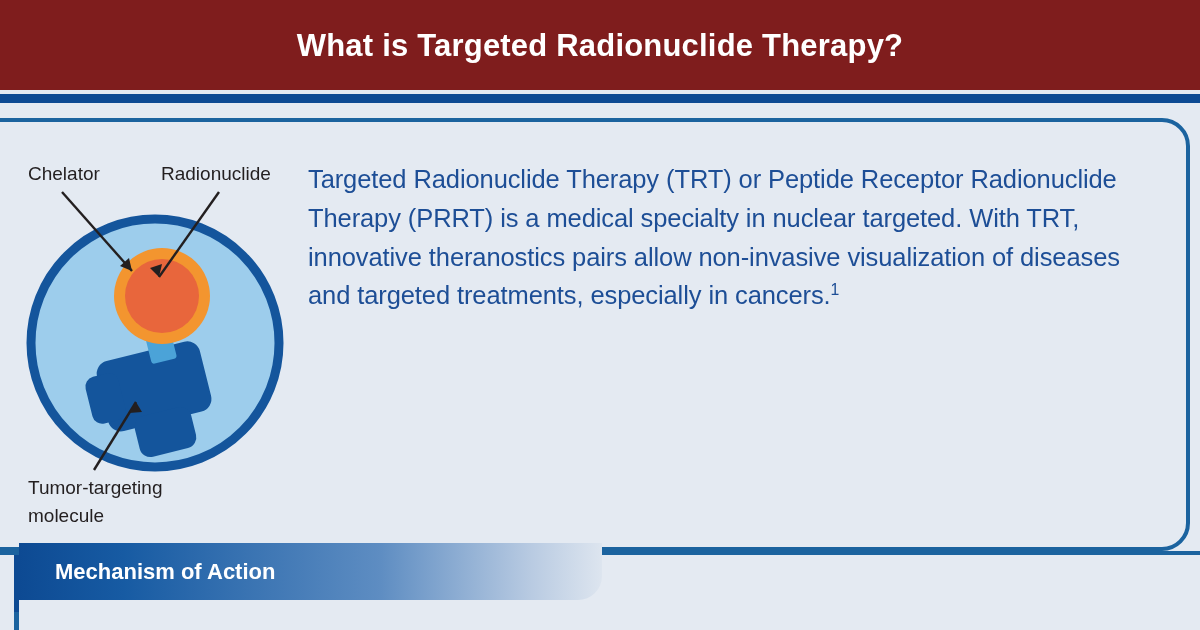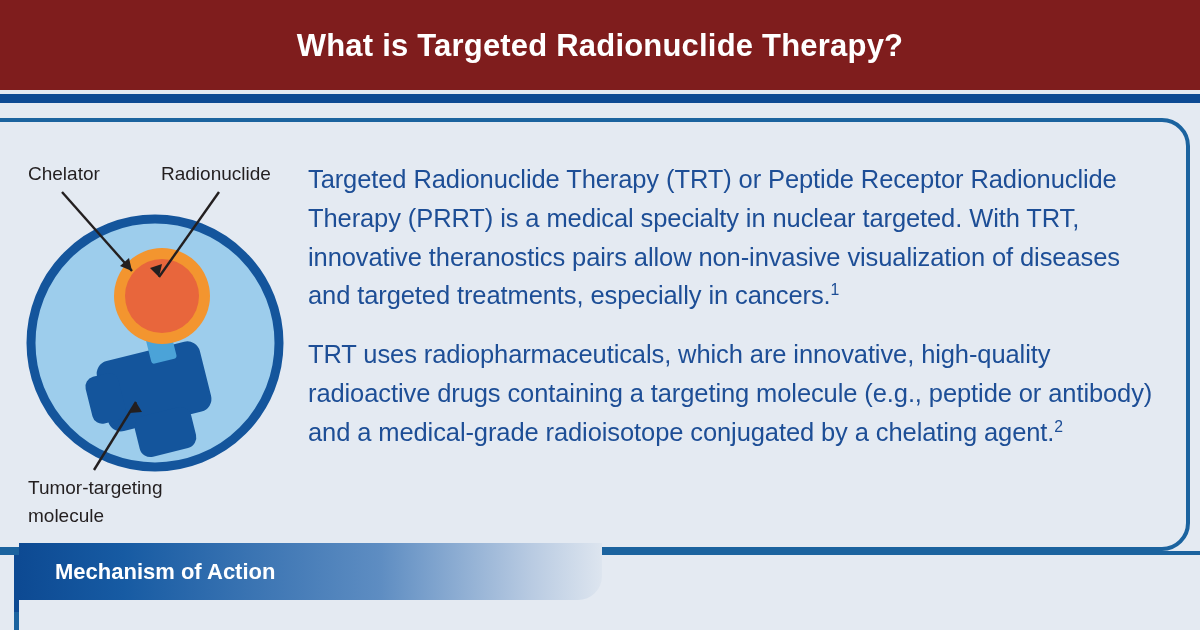--- a/index.html
+++ b/index.html
@@ -194,21 +194,20 @@
 
     <text class="lbl" x="12" y="30">Chelator</text>
     <text class="lbl" x="145" y="30">Radionuclide</text>
     <text class="lbl" x="12" y="344">Tumor-targeting</text>
     <text class="lbl" x="12" y="372">molecule</text>
   </svg>
 </div>
 
 <div class="body-copy">
   <p class="para"><span>Targeted Radionuclide Therapy (TRT) or Peptide Receptor Radionuclide Therapy (PRRT) is a medical specialty in nuclear targeted. With TRT, innovative theranostics pairs allow non-invasive visualization of diseases and targeted treatments, especially in cancers.</span><sup>1</sup></p>
-  <p class="para"><span>TRT uses radiopharmaceuticals, which are innovative, high-quality radioactive drugs containing a targeting molecule (e.g., peptide or antibody) and a medical-grade radioisotope conjugated by a chelating agent.</span><sup>2</sup></p>
 </div>
 
 <div class="moa-rule"></div>
 <div class="moa-accent"></div>
 <div class="moa-band">
   <span class="moa-label">Mechanism of Action</span>
 </div>
 <div class="moa-below"></div>
 
 </body></html>

